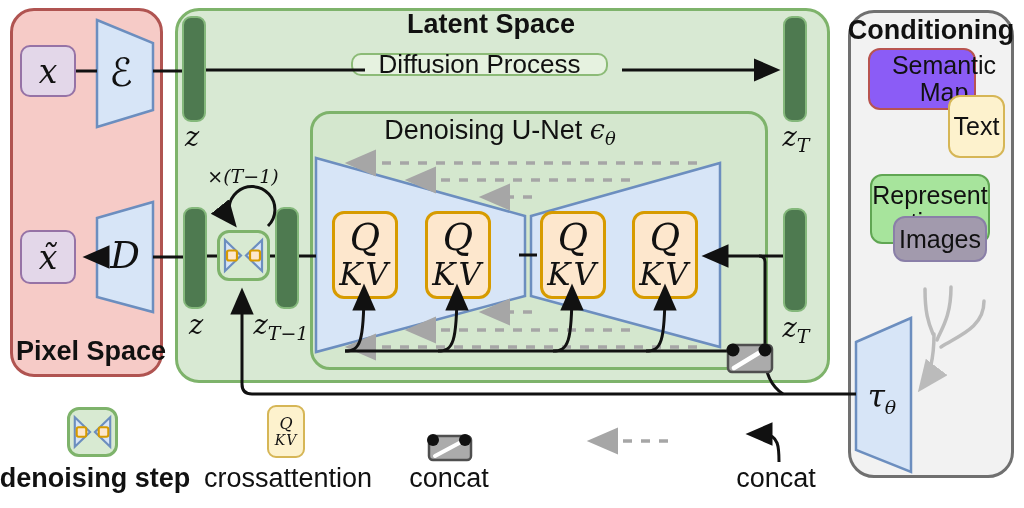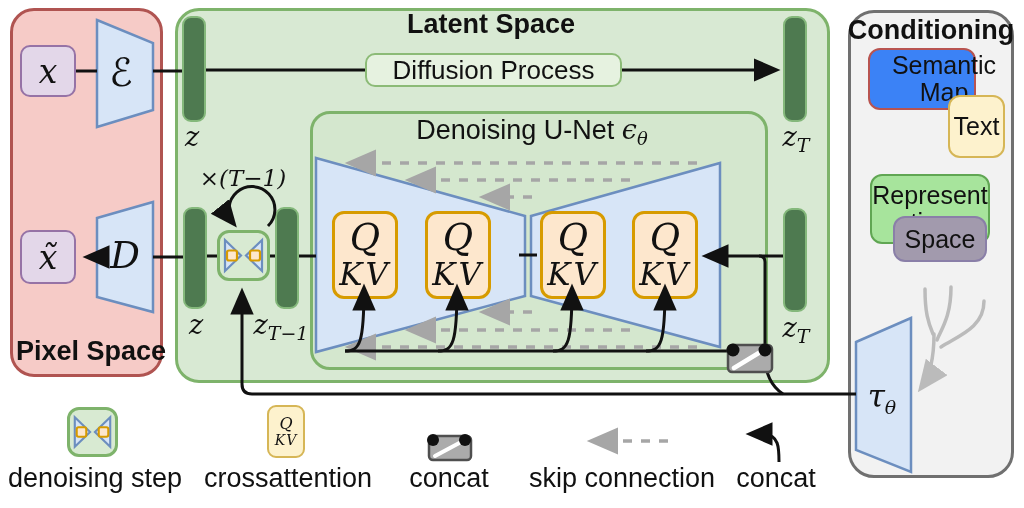--- a/index.html
+++ b/index.html
@@ -18,32 +18,32 @@
   .bar{position:absolute;width:24px;background:#4e7a50;border:2.5px solid #84b87b;border-radius:9px;box-sizing:border-box;z-index:4;}
   .box{position:absolute;box-sizing:border-box;display:flex;align-items:center;justify-content:center;text-align:center;z-index:4;}
   .purple{background:#e3d7e9;border:2.5px solid #9673a6;border-radius:10px;}
   .qkv{background:#fde7cd;border:3px solid #d79b00;border-radius:12px;flex-direction:column;z-index:4;}
   .qkv .q{font-family:"DejaVu Serif", serif;font-style:italic;font-size:37px;line-height:38px;}
   .qkv .kv{font-family:"DejaVu Serif", serif;font-style:italic;font-size:31px;line-height:34px;letter-spacing:3px;}
   #diffusion-box{background:#e6f2e0;border:2.5px solid #8cbb77;border-radius:10px;font-size:26px;z-index:4;}
   .denoise-icon{position:absolute;background:#d8ead2;border:3px solid #7eb36b;border-radius:12px;box-sizing:border-box;z-index:4;}
   .cond-box{position:absolute;box-sizing:border-box;display:flex;align-items:center;justify-content:center;text-align:center;
             font-size:25px;line-height:27px;border-radius:12px;z-index:4;}
-  #cond-semantic{background:#3b82f6;border:2.5px solid #b85450;padding-left:44px;}
+  #cond-semantic{background:#8b5cf6;border:2.5px solid #b85450;padding-left:44px;}
   #cond-text{background:#fdf2cd;border:2.5px solid #d6b656;}
   #cond-repres{background:#a7e49c;border:2.5px solid #60a653;word-break:break-all;margin-top:23px;}
   #cond-images{background:#a29aad;border:2.5px solid #8a7fa8;}
 
   .title{position:absolute;font-weight:bold;font-size:27px;z-index:7;white-space:nowrap;}
   .ctr{transform:translateX(-50%);}
   .lbl{position:absolute;z-index:7;white-space:nowrap;}
   .math{font-family:"DejaVu Serif", serif;font-style:italic;}
   .barlbl{font-family:"DejaVu Serif", serif;font-style:italic;font-size:27px;transform:translateX(-50%);}
   .barlbl sub, .taulbl sub{font-size:19px;}
-  #loop-lbl{font-family:"DejaVu Serif", serif;font-style:italic;font-size:23px;transform:translateX(-50%);}
+  #loop-lbl{font-family:"DejaVu Serif", serif;font-style:italic;font-size:19px;transform:translateX(-50%);}
   .legend-lbl{position:absolute;top:463px;font-size:27px;z-index:7;transform:translateX(-50%);white-space:nowrap;}
   #unet-title{position:absolute;font-size:27px;z-index:7;transform:translateX(-50%);white-space:nowrap;}
   #unet-title sub{font-size:18px;}
   .ca-legend{background:#fdf2cd;border:2.5px solid #d6b656;border-radius:9px;flex-direction:column;}
   .ca-legend .q{font-family:"DejaVu Serif", serif;font-style:italic;font-size:16px;line-height:17px;}
   .ca-legend .kv{font-family:"DejaVu Serif", serif;font-style:italic;font-size:14px;line-height:16px;letter-spacing:1px;}
   .taulbl{position:absolute;z-index:7;font-family:"DejaVu Serif", serif;font-style:italic;font-size:31px;transform:translateX(-50%);}
 </style>
 </head>
 <body>
@@ -97,21 +97,21 @@
 
   <div class="box purple math" style="left:20px;top:45px;width:56px;height:52px;font-size:33px;">
     <span>x</span>
   </div>
   <div class="box purple math" style="left:20px;top:230px;width:56px;height:54px;font-size:33px;">
     <span>x̃</span>
   </div>
   <div class="lbl" style="left:121px;top:50px;font-family:'DejaVu Sans',sans-serif;font-size:39px;transform:translateX(-50%);">ℰ</div>
   <div class="lbl math" style="left:125px;top:234px;font-size:37px;transform:translateX(-50%);">D</div>
 
-  <div id="diffusion-box" class="box" style="left:365px;top:53px;width:257px;height:34px;">
+  <div id="diffusion-box" class="box" style="left:351px;top:53px;width:257px;height:23px;">
     <span>Diffusion Process</span>
   </div>
 
   <div class="box qkv" style="left:332px;top:211px;width:66px;height:88px;">
     <span class="q">Q</span>
     <span class="kv">KV</span>
   </div>
   <div class="box qkv" style="left:425px;top:211px;width:66px;height:88px;">
     <span class="q">Q</span>
     <span class="kv">KV</span>
@@ -137,56 +137,55 @@
   <div id="cond-semantic" class="cond-box" style="left:868px;top:48px;width:108px;height:62px;">
     <span>Semantic Map</span>
   </div>
   <div id="cond-text" class="cond-box" style="left:948px;top:95px;width:57px;height:63px;">
     <span>Text</span>
   </div>
   <div id="cond-repres" class="cond-box" style="left:870px;top:151px;width:120px;height:70px;">
     <span>Representations</span>
   </div>
   <div id="cond-images" class="cond-box" style="left:893px;top:216px;width:94px;height:46px;">
-    <span>Space</span>
+    <span>Images</span>
   </div>
 
   <div class="denoise-icon" style="left:67px;top:407px;width:51px;height:50px;">
     <svg width="45" height="44" viewBox="0 0 47 45">
       <polygon points="5,7 5,38 21,22.5" fill="#d7e5f7" stroke="#6c8ebf" stroke-width="2.2"></polygon>
       <polygon points="42,7 42,38 26,22.5" fill="#d7e5f7" stroke="#6c8ebf" stroke-width="2.2"></polygon>
       <rect x="7" y="17.5" width="10" height="10" fill="#fde7cd" stroke="#d79b00" stroke-width="2.2" rx="2"></rect>
       <rect x="30" y="17.5" width="10" height="10" fill="#fde7cd" stroke="#d79b00" stroke-width="2.2" rx="2"></rect>
     </svg>
   </div>
   <div class="box ca-legend" style="left:267px;top:405px;width:38px;height:53px;">
     <span class="q">Q</span>
     <span class="kv">KV</span>
   </div>
 
   <div class="title" style="left:16px;top:336px;">Pixel Space</div>
   <div class="title ctr" style="left:931px;top:15px;">Conditioning</div>
   <div class="title ctr" style="left:491px;top:9px;">Latent Space</div>
-  <div id="unet-title" style="left:532px;top:114px;">
+  <div id="unet-title" style="left:500px;top:114px;">
     <span>Denoising U-Net</span>
     <span class="math">ϵ</span><sub class="math">θ</sub>
   </div>
 
   <div class="lbl barlbl" style="left:192px;top:121px;">z</div>
   <div class="lbl barlbl" style="left:796px;top:121px;"><span>z</span><sub>T</sub></div>
   <div class="lbl barlbl" style="left:196px;top:309px;">z</div>
   <div class="lbl barlbl" style="left:281px;top:309px;"><span>z</span><sub>T−1</sub></div>
   <div class="lbl barlbl" style="left:796px;top:312px;"><span>z</span><sub>T</sub></div>
   <div class="lbl" id="loop-lbl" style="left:243px;top:165px;">×(T−1)</div>
   <div class="taulbl" style="left:882px;top:378px;"><span>τ</span><sub>θ</sub></div>
 
-  <div class="legend-lbl" style="left:95px;">denoising step</div>
+  <div class="legend-lbl" style="left:95px;font-weight:bold;">denoising step</div>
   <div class="legend-lbl" style="left:288px;">crossattention</div>
   <div class="legend-lbl" style="left:449px;">concat</div>
-  <div class="legend-lbl" style="left:622px;">skip connection</div>
   <div class="legend-lbl" style="left:776px;text-align:center;">concat</div>
 
   <svg id="svg-over" width="1024" height="508" viewBox="0 0 1024 508">
     <defs>
       <marker id="arrB" markerWidth="10" markerHeight="9" refX="7.5" refY="3.9" orient="auto">
         <path d="M0 0 L9 3.9 L0 7.8 Z" fill="#111111"></path>
       </marker>
       <marker id="arrG" markerWidth="10" markerHeight="9" refX="7.5" refY="3.9" orient="auto">
         <path d="M0 0 L9 3.9 L0 7.8 Z" fill="#a6a6a6"></path>
       </marker>

